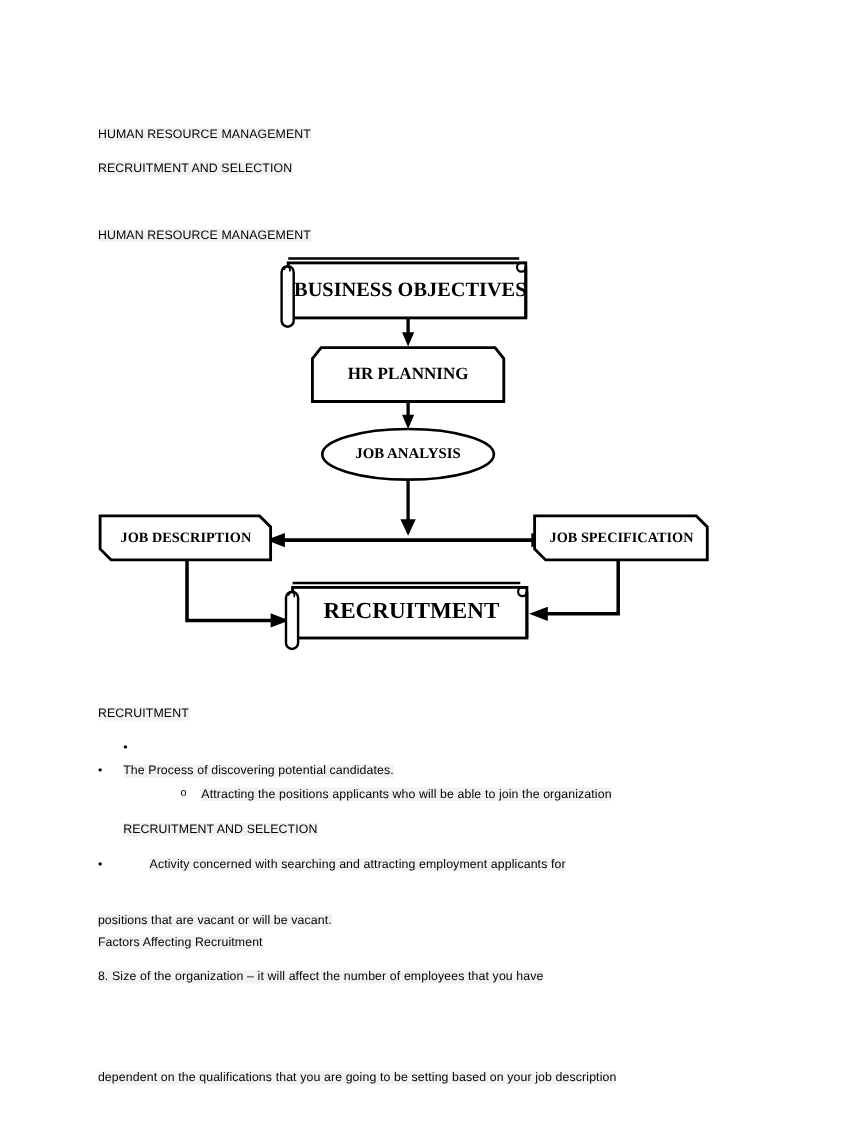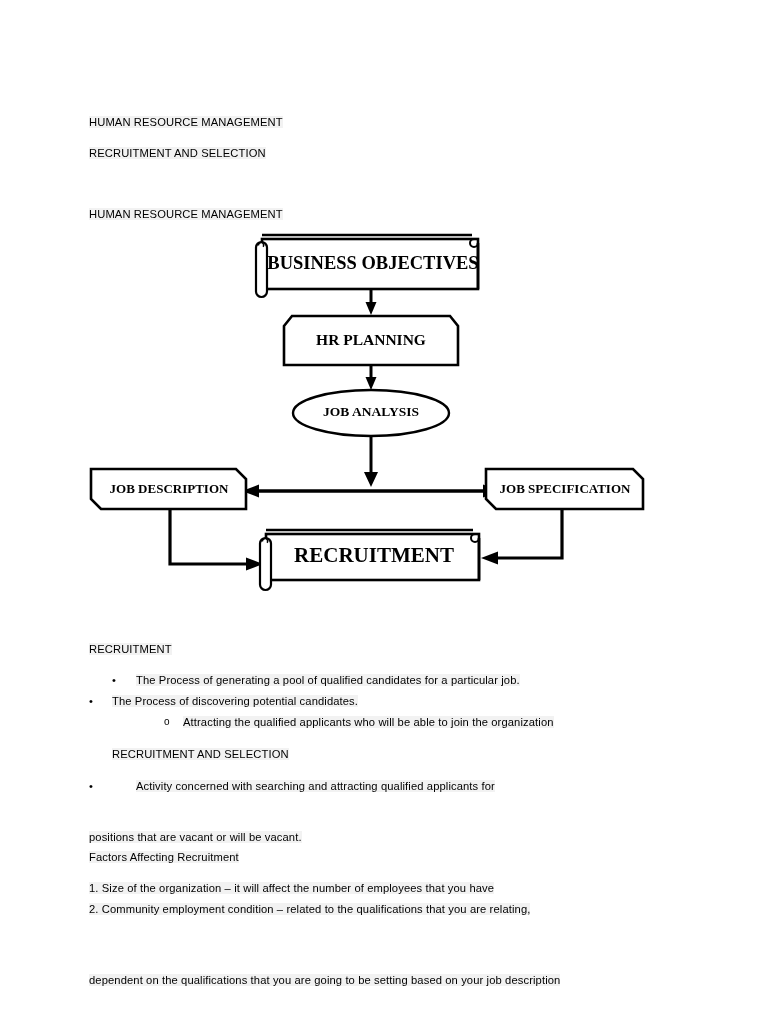--- a/index.html
+++ b/index.html
@@ -149,35 +149,33 @@
       <line x1="266" y1="513" x2="473" y2="513" stroke="#000" stroke-width="2.4"></line>
       <line x1="479" y1="521" x2="479" y2="563" stroke="#000" stroke-width="2.6"></line>
       <text x="374" y="540" font-size="21">RECRUITMENT</text>
     </g>
 
   </svg>
 
   <div class="txt" style="left:89px; top:622px;"><span class="hl">RECRUITMENT</span></div>
 
   <div class="bullet-dot" style="left:112px; top:653px;">•</div>
-  <div class="txt" style="left:136px; top:653px;"><span class="hl">The Process of generating a pool of qualified candidates for a particular job.</span></div>
 
   <div class="bullet-dot" style="left:89px; top:674px;">•</div>
   <div class="txt" style="left:112px; top:674px;text-align:right;"><span class="hl">The Process of discovering potential candidates.</span></div>
 
   <div class="bullet-dot" style="left:164px; top:695px; font-size:10px;">o</div>
-  <div class="txt" style="left:183px; top:695px;"><span class="hl">Attracting the qualified applicants who will be able to join the organization</span></div>
+  <div class="txt" style="left:183px; top:695px;"><span class="hl">Attracting the positions applicants who will be able to join the organization</span></div>
 
   <div class="txt" style="left:112px; top:727px;"><span class="hl">RECRUITMENT AND SELECTION</span></div>
 
   <div class="bullet-dot" style="left:89px; top:759px;">•</div>
-  <div class="txt" style="left:136px; top:759px;"><span class="hl">Activity concerned with searching and attracting qualified applicants for</span></div>
+  <div class="txt" style="left:136px; top:759px;"><span class="hl">Activity concerned with searching and attracting employment applicants for</span></div>
   <div class="txt" style="left:89px; top:810px;"><span class="hl">positions that are vacant or will be vacant.</span></div>
 
   <div class="txt" style="left:89px; top:830px;"><span class="hl">Factors Affecting Recruitment</span></div>
 
-  <div class="txt" style="left:89px; top:861px;"><span class="hl">1. Size of the organization – it will affect the number of employees that you have</span></div>
+  <div class="txt" style="left:89px; top:861px;"><span class="hl">8. Size of the organization – it will affect the number of employees that you have</span></div>
 
-  <div class="txt" style="left:89px; top:882px;"><span class="hl">2. Community employment condition – related to the qualifications that you are relating,</span></div>
 
   <div class="txt" style="left:89px; top:953px;"><span class="hl">dependent on the qualifications that you are going to be setting based on your job description</span></div>
 
 </div>
 
 </body></html>

